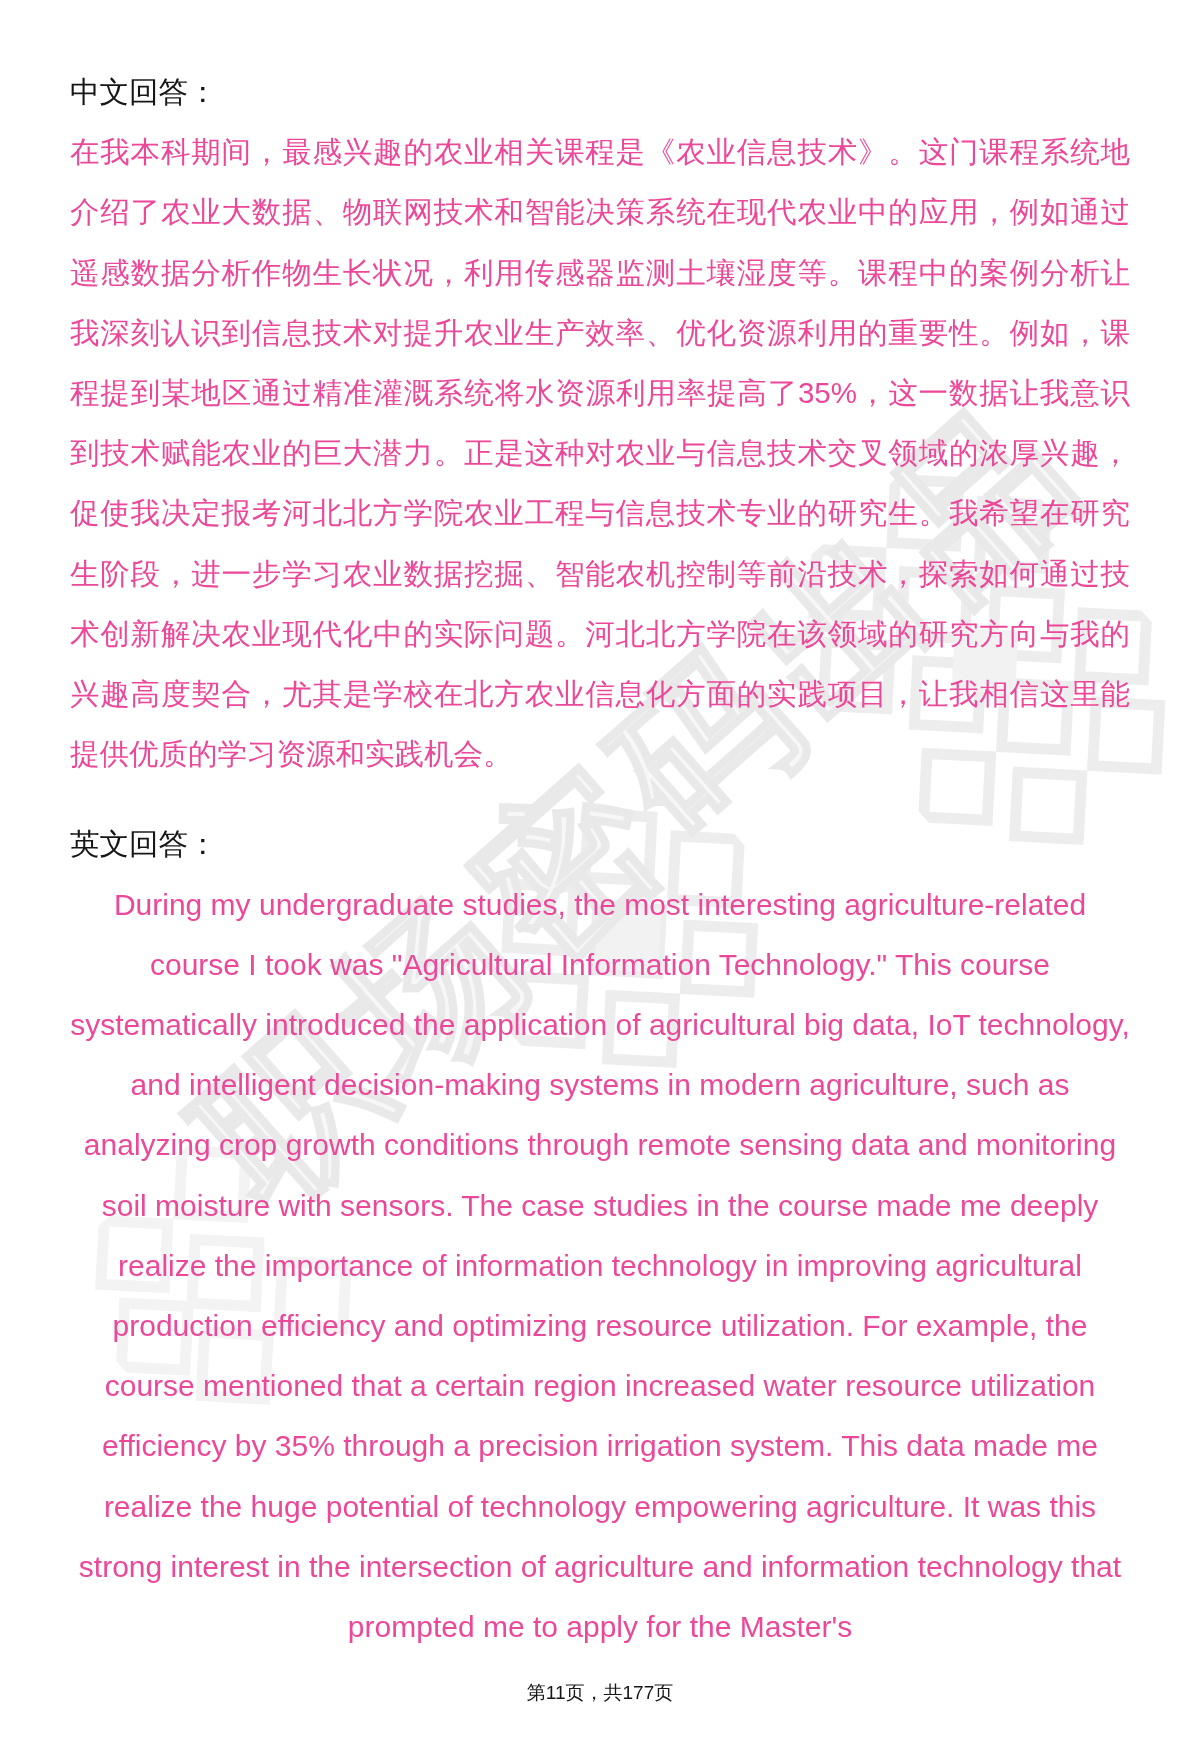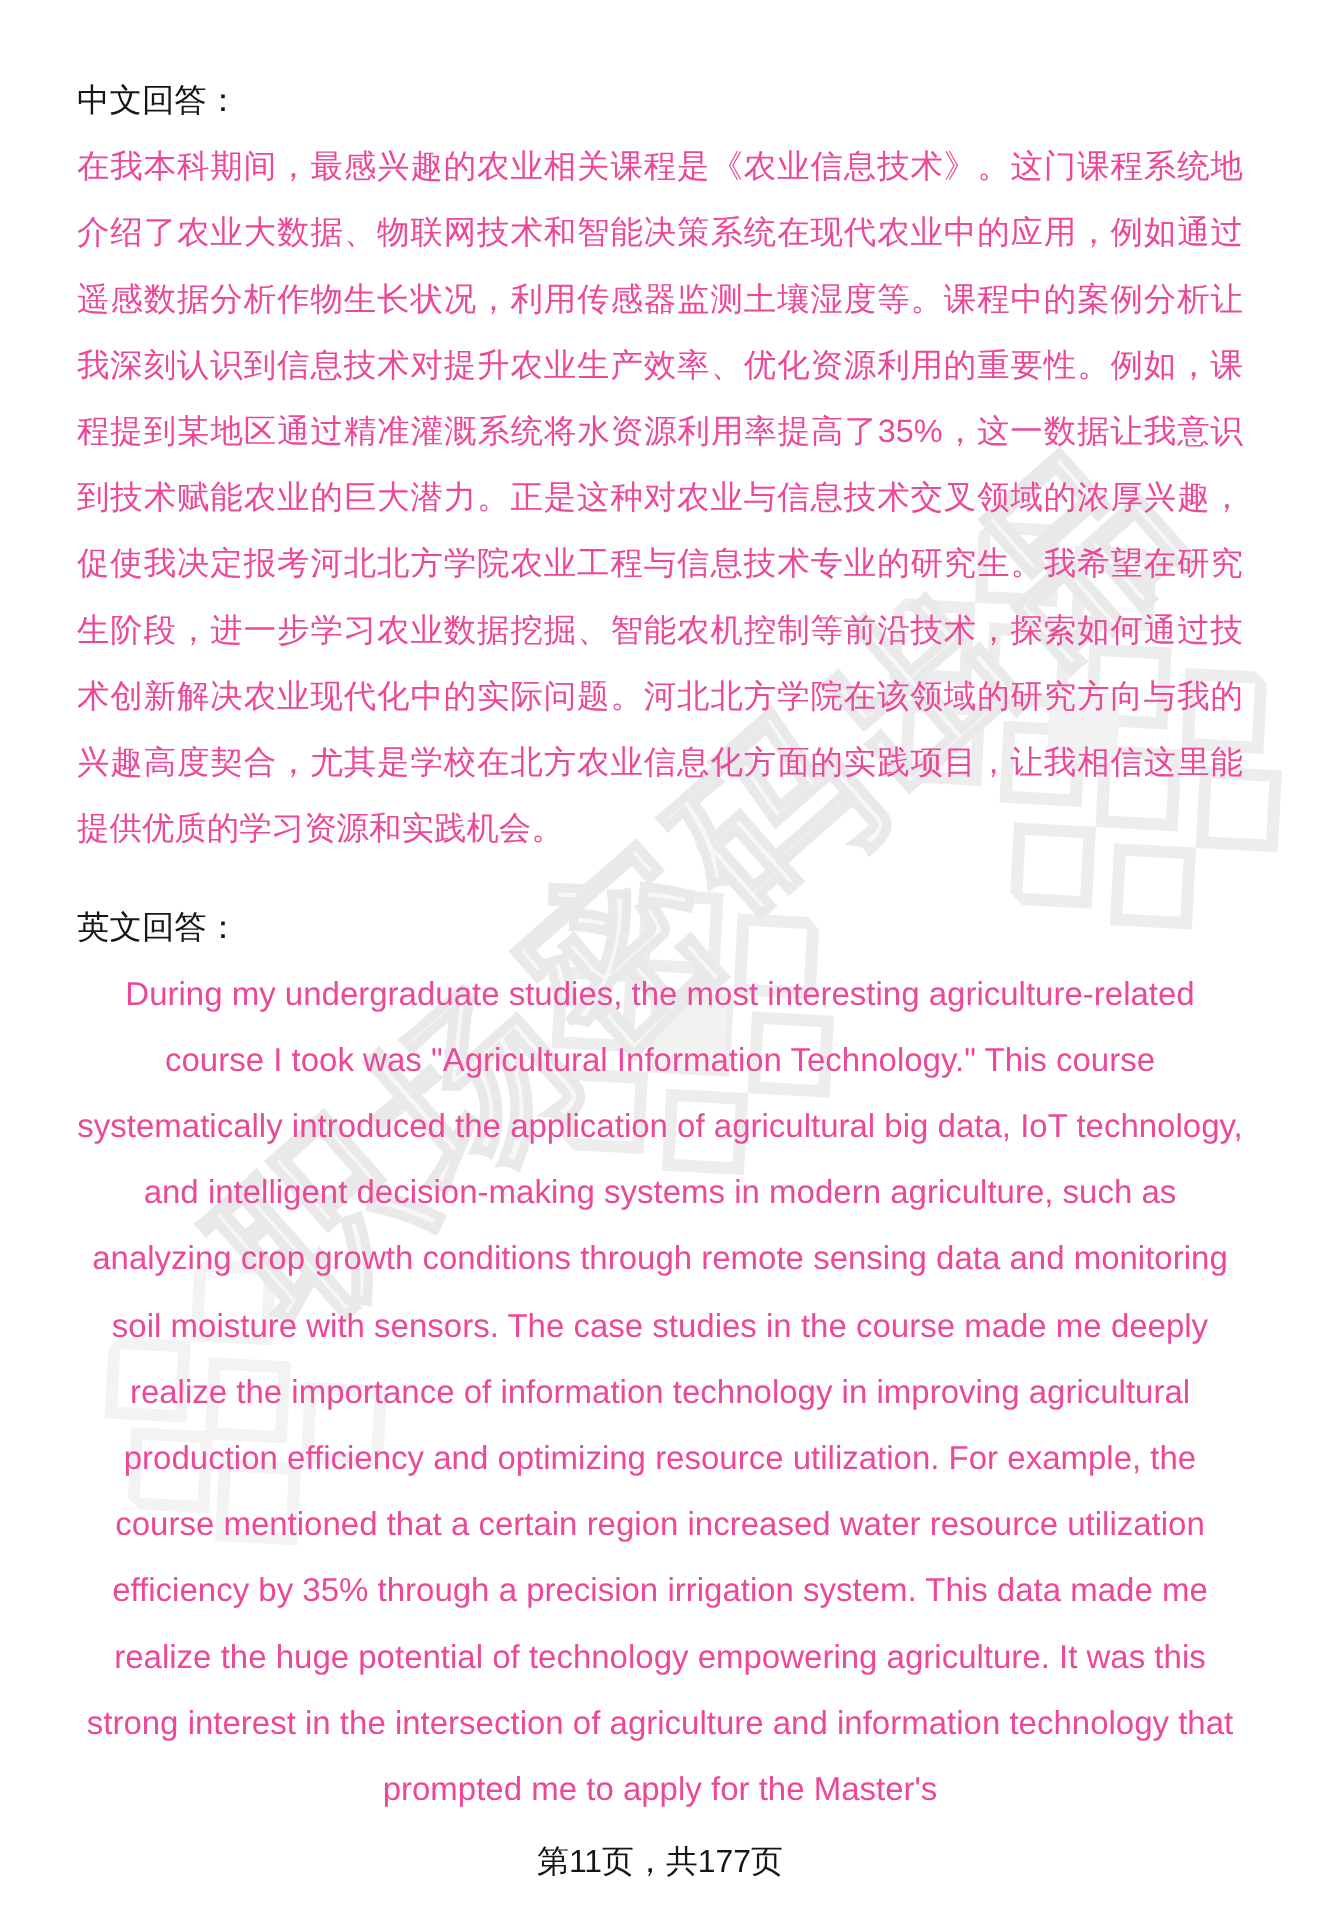--- a/index.html
+++ b/index.html
@@ -75,21 +75,21 @@
     line-height: 60.2px;
     text-align: center;
   }
   .footer {
     position: absolute;
     left: 0;
     right: 0;
     top: 1663px;
     z-index: 1;
     text-align: center;
-    font-size: 29px;
+    font-size: 19px;
     line-height: 60px;
     color: #161616;
   }
 </style>
 </head>
 <body>
 
 <div class="page">
 
   <div class="watermark">

